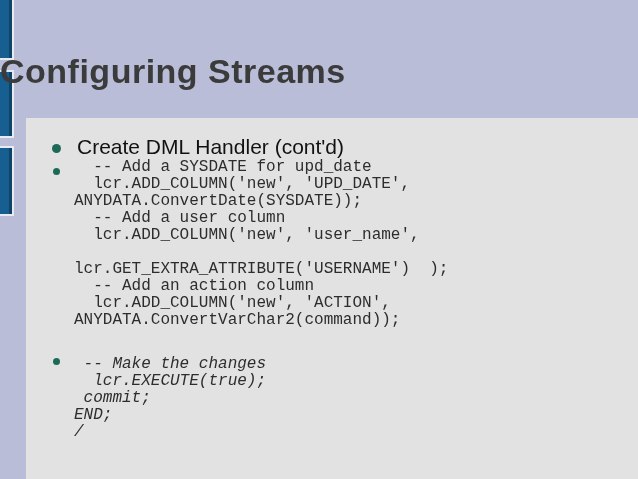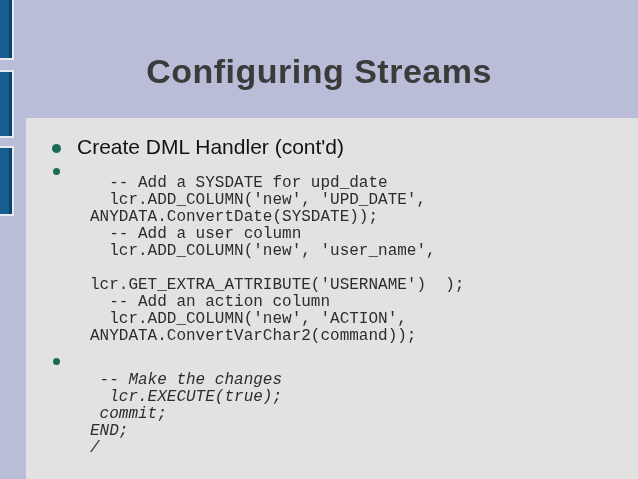--- a/index.html
+++ b/index.html
@@ -31,21 +31,21 @@
     border:2px solid var(--bar-outline);
     border-left:none;
     box-shadow:inset -3px 0 0 var(--bar-edge);
   }
   .bar1{top:-2px;height:58px;}
   .bar2{top:70px;height:64px;}
   .bar3{top:146px;height:66px;}
   
   .title{
     position:absolute;top:52px;left:0;right:0;
-    margin:0;text-align:center;
+    margin:0;text-align:left;
     font-size:34px;font-weight:bold;
     color:var(--title-color);
     letter-spacing:0.5px;
   }
   
   .content{
     position:absolute;left:26px;top:118px;
     width:612px;height:361px;
     background:var(--content-bg);
   }
@@ -58,21 +58,21 @@
   .dot2{left:53px;top:168px;width:7px;height:7px;}
   .dot3{left:53px;top:358px;width:7px;height:7px;}
   
   .bullet-heading{
     position:absolute;left:77px;top:134px;
     font-size:21px;line-height:25px;
     color:var(--heading-color);
   }
   
   .code{
-    position:absolute;left:74px;margin:16px;
+    position:absolute;left:74px;margin:0;
     font-family:"Liberation Mono",monospace;
     font-size:16px;line-height:17px;
     color:var(--code-color);
     white-space:pre;
   }
   .code-a{top:159px;}
   .code-b{top:356px;font-style:italic;}
 </style>
 </head>
 <body>

